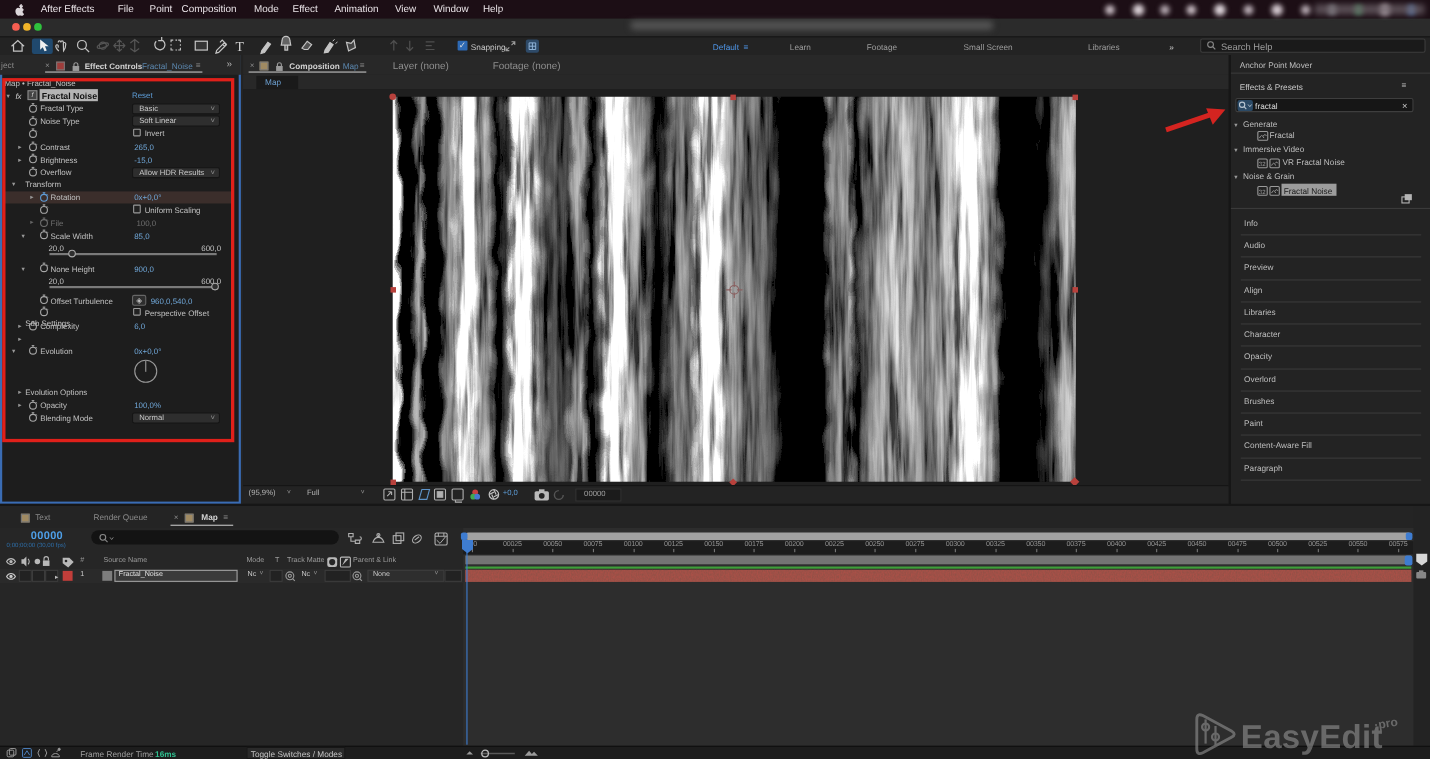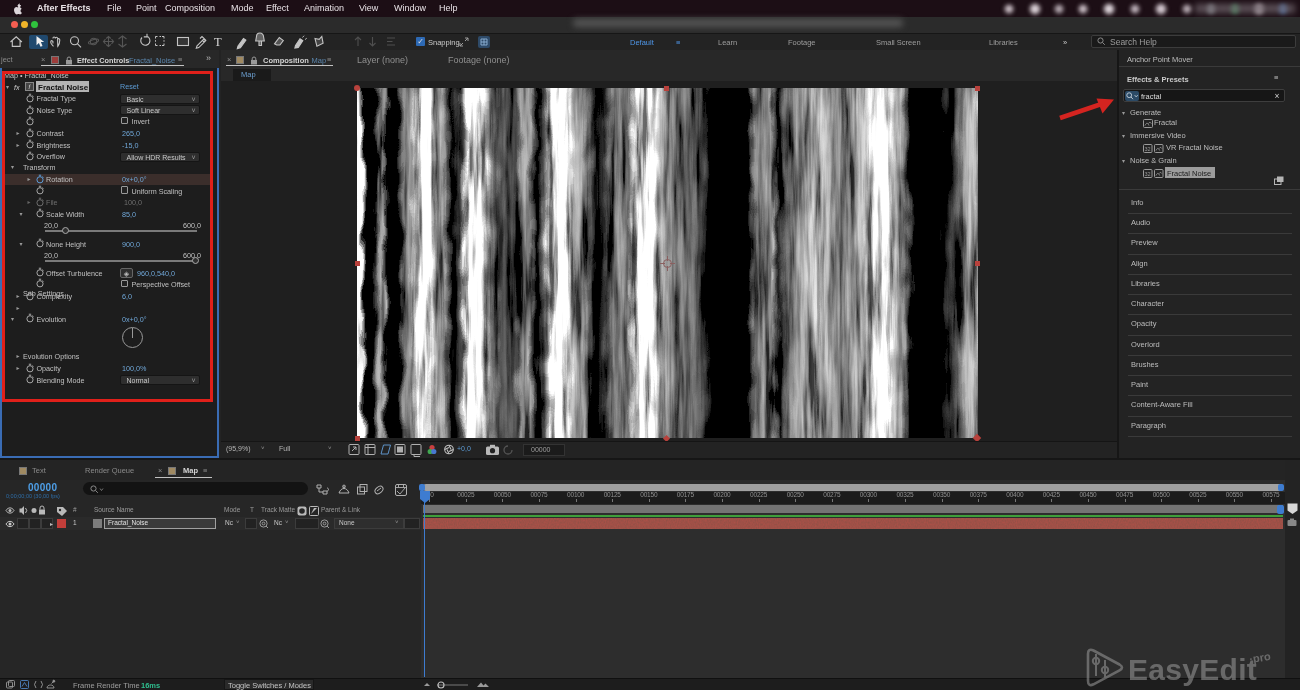--- a/index.html
+++ b/index.html
@@ -40,21 +40,21 @@
 .rul{position:absolute;font-size:6.5px;color:#909090;letter-spacing:-0.2px}
 svg{position:absolute;overflow:visible}
 </style></head>
 <body>
 <div id="stage">
 
 <div class="ab" id="menubar">
  <svg style="position:absolute;left:13px;top:3px" width="10" height="11">
         <path d="M5.1 3.1 c0.9-1.1 2.2-1.1 2.9-0.9 c-0.1 0.8-0.5 1.5-1.2 2 c0.9 0.3 1.6 1 1.9 1.9 c-0.8 0.4-1.3 1.2-1.1 2.1 c0.2 0.8 0.7 1.3 1.3 1.5 c-0.4 0.9-1.1 1.7-1.9 1.7 c-0.6 0-0.9-0.4-1.7-0.4 c-0.8 0-1.1 0.4-1.7 0.4 c-1.2 0-2.6-2.2-2.6-4.3 c0-2 1.3-3.1 2.5-3.1 c0.6 0 1.2 0.4 1.6 0.4 z M6.9 0.6 c0.1 0.7-0.2 1.4-0.6 1.9 c-0.5 0.5-1.2 0.9-1.8 0.8 c-0.1-0.7 0.2-1.4 0.7-1.9 c0.5-0.5 1.3-0.8 1.7-0.8 z" fill="#dcd6da"></path>
       </svg>
- <span style="left:37px;font-weight:bold">After Effects</span>
+ <span style="left:37px;font-weight:normal">After Effects</span>
  <span style="left:107px">File</span>
       <span style="left:136px">Point</span>
  <span style="left:165px">Composition</span>
       <span style="left:231px">Mode</span>
  <span style="left:266px">Effect</span>
       <span style="left:304px">Animation</span>
  <span style="left:359px">View</span>
       <span style="left:394px">Window</span>
  <span style="left:439px">Help</span>
  <span id="mbblur"></span>
@@ -119,21 +119,21 @@
 <div class="ab" style="left:416px;top:37px;width:9px;height:9px;background:#2d69b4;border-radius:1px;font-size:8px;color:#ddd;text-align:center;line-height:9px">✓</div>
 <span class="tbtxt" style="left:428px;color:#c9c9c9">Snapping</span>
 <svg class="ab" style="left:458px;top:36px" width="12" height="12">
       <path d="M7 2 h3 v3 M10 2 L7 5 M5 10 H2 V7 M2 10 L5 7" stroke="#9d9d9d" fill="none" stroke-width="1"></path>
     </svg>
 <div class="ab" style="left:478px;top:35.5px;width:12px;height:12px;background:#2e4a68;border-radius:2px">
       <svg width="12" height="12">
         <path d="M3 3 h6 v6 h-6 z M6 3 v6 M3 6 h6" stroke="#8fb3d8" fill="none" stroke-width="0.9"></path>
       </svg>
     </div>
-<span class="tbtxt" style="left:630px;color:#4e95e6">Default</span>
+<span class="tbtxt" style="left:648px;color:#4e95e6">Default</span>
     <span class="tbtxt" style="left:676px;color:#4e95e6">≡</span>
 <span class="tbtxt" style="left:718px">Learn</span>
 <span class="tbtxt" style="left:788px">Footage</span>
 <span class="tbtxt" style="left:876px">Small Screen</span>
 <span class="tbtxt" style="left:989px">Libraries</span>
 <span class="tbtxt" style="left:1063px;color:#c9c9c9">»</span>
 <div class="ab" style="left:1091px;top:35px;width:205px;height:13px;background:#1a1a1a;border:1px solid #3c3c3c;border-radius:2px"></div>
 <svg class="ab" style="left:1097px;top:37px" width="9" height="9">
       <circle cx="3.5" cy="3.5" r="2.6" fill="none" stroke="#8a8a8a" stroke-width="1"></circle>
       <path d="M5.5 5.5 l2.3 2.3" stroke="#8a8a8a" stroke-width="1"></path>
@@ -474,21 +474,21 @@
  </svg>
  <div class="ab" style="left:523px;top:443.5px;width:42px;height:12px;background:#1b1b1b;border:1px solid #333"></div>
  <span class="tbtxt" style="left:531px;top:445.5px;color:#9f9f9f;font-size:7px">00000</span>
 </div>
 
 <div class="ab" id="rightpanel"></div>
 <div id="rightcontent">
  <div class="ab" style="left:1117px;top:50px;width:2px;height:410px;background:#161616"></div>
  <span class="rrow" style="left:1127px;top:55px">Anchor Point Mover</span>
  <div class="rdiv" style="left:1119px;top:66px;width:181px"></div>
- <span class="rrow" style="left:1127px;top:75px;font-weight:bold;color:#cacaca">Effects &amp; Presets</span>
+ <span class="rrow" style="left:1127px;top:75px;font-weight:normal;color:#cacaca">Effects &amp; Presets</span>
  <span class="rrow" style="left:1274px;top:73px">≡</span>
  <div class="ab" style="left:1123px;top:89px;width:162px;height:13px;background:#161616;border:1px solid #3e3e3e;border-radius:2px"></div>
  <div class="ab" style="left:1124.5px;top:90.5px;width:14px;height:10.5px;background:#2b4a66;border-radius:2px"></div>
       <svg class="ab" style="left:1126px;top:92px" width="13" height="9">
         <circle cx="3.2" cy="3.2" r="2.4" fill="none" stroke="#b9c6d2" stroke-width="1"></circle>
         <path d="M5 5 l2 2.2" stroke="#b9c6d2" stroke-width="1"></path>
         <path d="M8.6 3 l1.6 2 1.6-2" fill="none" stroke="#b9c6d2" stroke-width="0.8"></path>
       </svg>
  <span class="rrow" style="left:1141px;top:91.5px;color:#dcdcdc">fractal</span>
  <span class="rrow" style="left:1274.5px;top:91px;color:#d0d0d0;font-size:8.5px">×</span>

